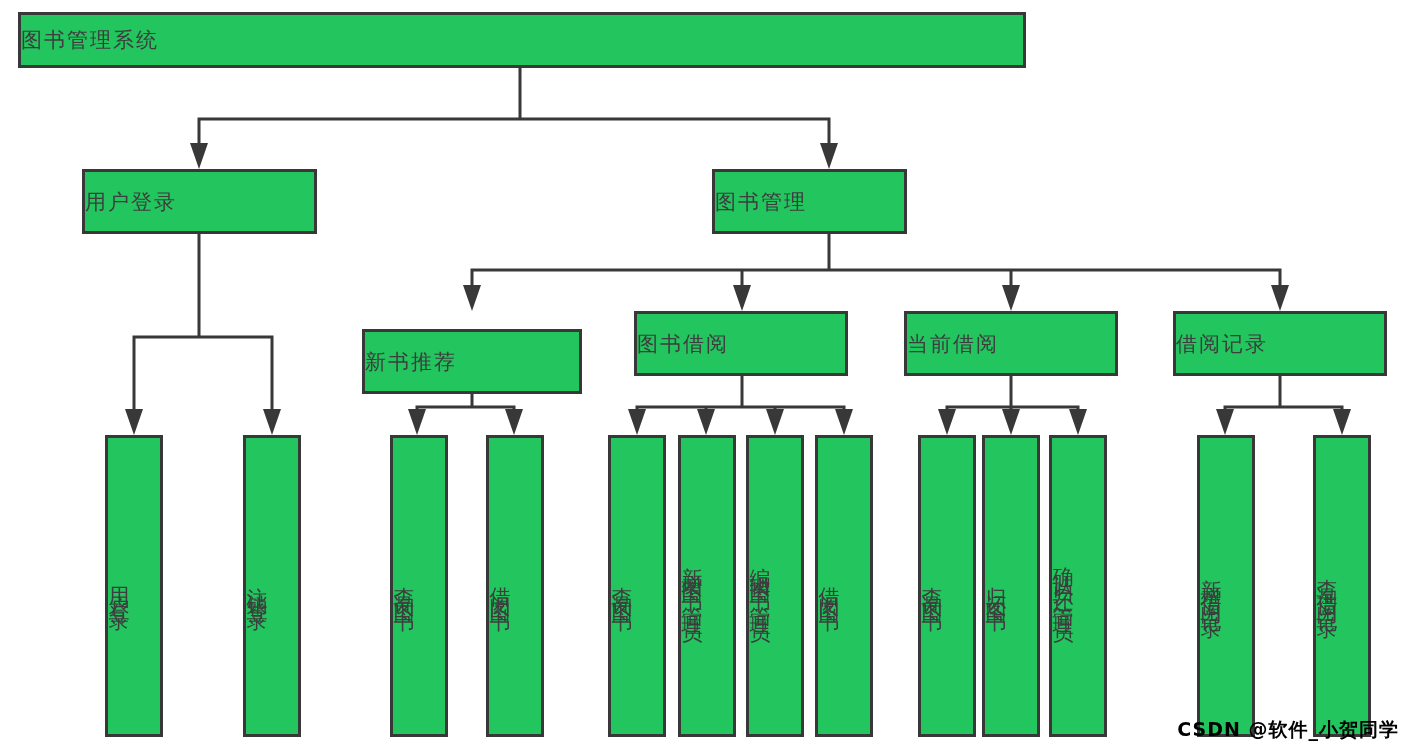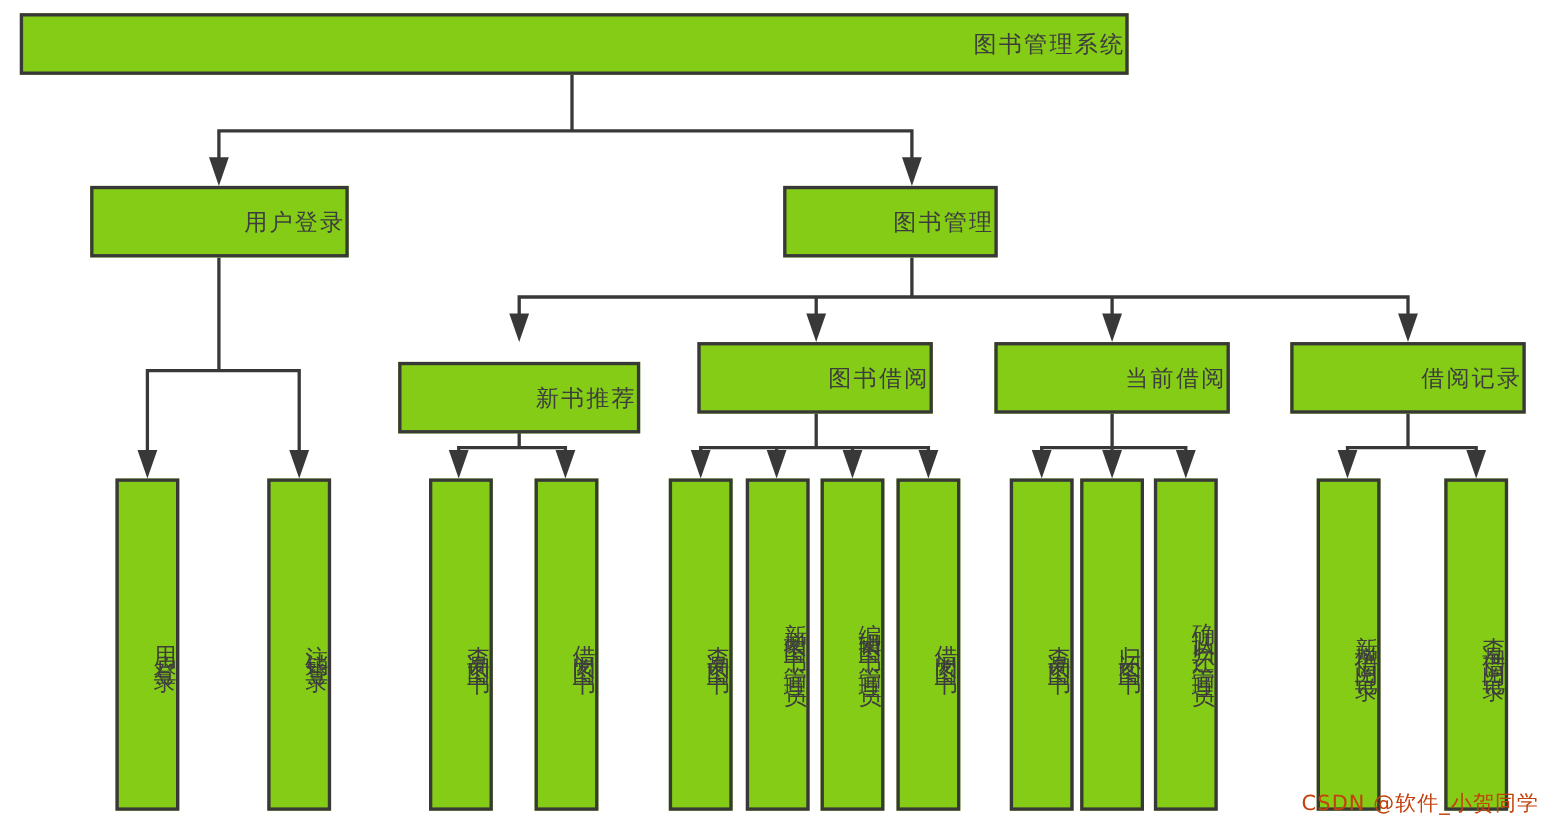--- a/index.html
+++ b/index.html
@@ -18,24 +18,24 @@
   .connectors {
     position: absolute;
     left: 0;
     top: 0;
     pointer-events: none;
   }
   .box {
     position: absolute;
     box-sizing: border-box;
     border: 3px solid #383838;
-    background: #84cc16;
+    background: #22c55e;
     display: flex;
     align-items: center;
-    justify-content: flex-end;
+    justify-content: flex-start;
     color: #3d3d3d;
     font-size: 21px;
     letter-spacing: 2px;
     white-space: nowrap;
   }
   .hbox {
     height: 65px;
   }
   .leaf {
     top: 435px;
@@ -49,22 +49,23 @@
     font-size: 21px;
     line-height: 1;
     color: #3d3d3d;
   }
   .watermark {
     position: absolute;
     right: 6px;
     bottom: 4px;
     font-size: 19px;
     letter-spacing: 1px;
-    color: #c2410c;
+    color: #000000;
     z-index: 10;
+    font-weight: bold;
   }
 </style>
 </head>
 <body>
 
 <div class="canvas">
 
   <svg class="connectors" width="1405" height="747" viewBox="0 0 1405 747">
     <g stroke="#383838" stroke-width="3" fill="none">
       <path d="M520,68 V120.5
@@ -134,21 +135,21 @@
   <div class="box hbox" style="left:712px; top:169px; width:195px;">
     <span>图书管理</span>
   </div>
 
   <div class="box hbox" style="left:362px; top:311px; width:220px;margin-top:18px;">
     <span>新书推荐</span>
   </div>
   <div class="box hbox" style="left:634px; top:311px; width:214px;">
     <span>图书借阅</span>
   </div>
-  <div class="box hbox" style="left:904px; top:311px; width:214px;padding-left:20px;">
+  <div class="box hbox" style="left:904px; top:311px; width:214px;">
     <span>当前借阅</span>
   </div>
   <div class="box hbox" style="left:1173px; top:311px; width:214px;">
     <span>借阅记录</span>
   </div>
 
   <div class="box leaf" style="left:105px;">
     <span class="vtext">用户登录</span>
   </div>
   <div class="box leaf" style="left:243px;">

